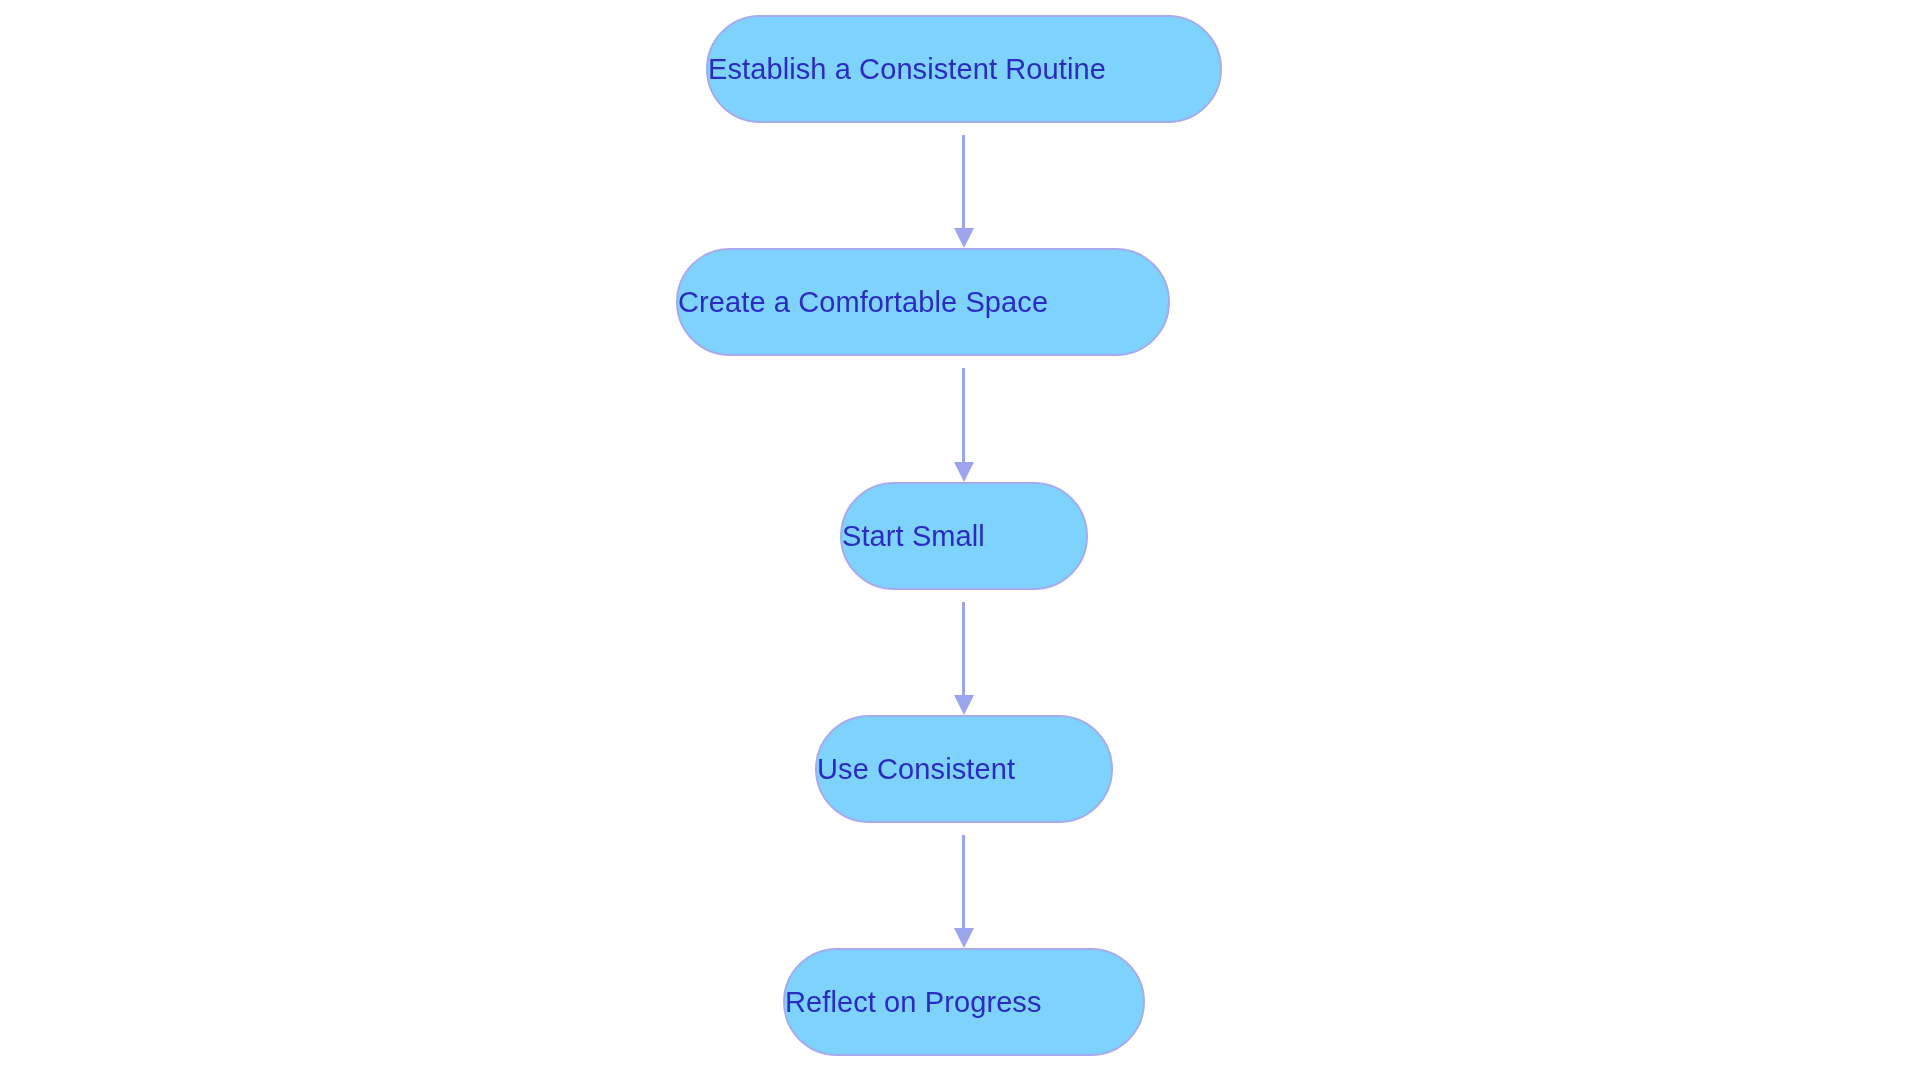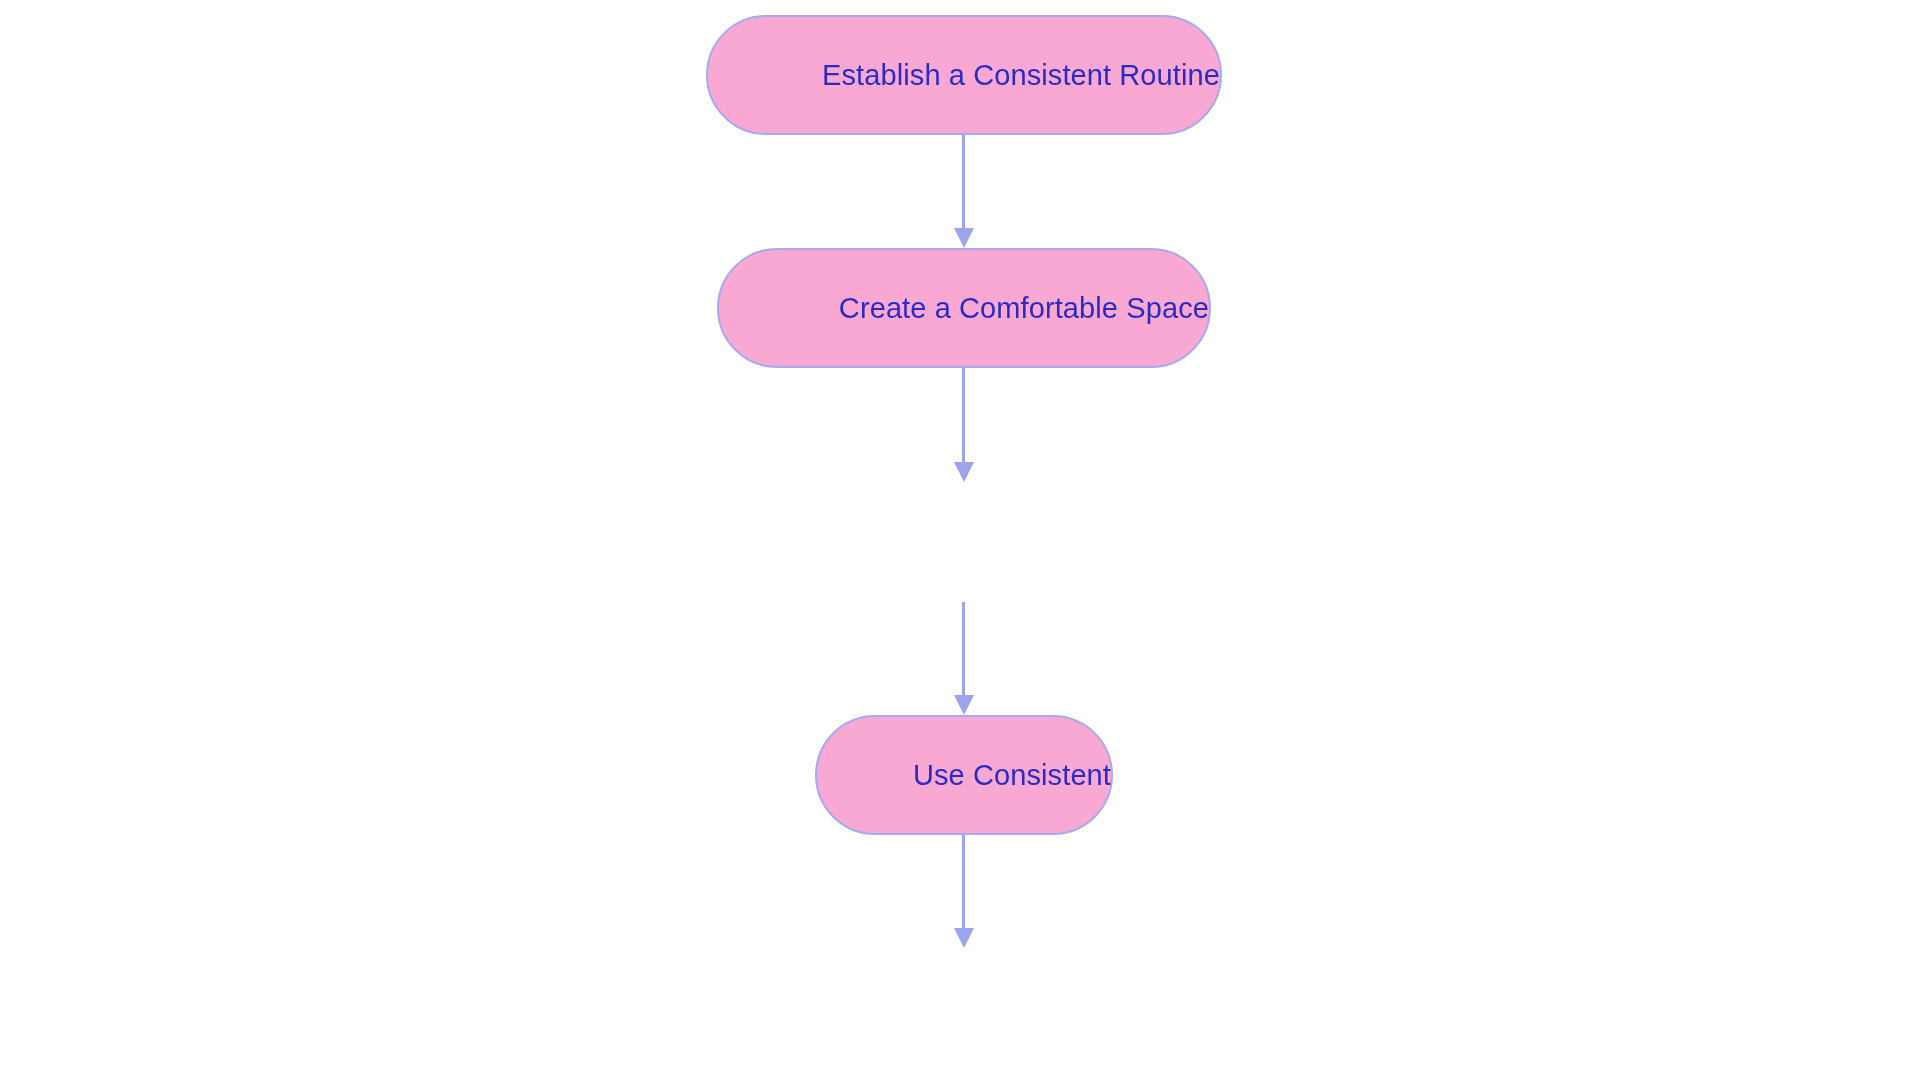--- a/index.html
+++ b/index.html
@@ -19,45 +19,45 @@
     position: relative;
     width: 1920px;
     height: 1083px;
     background: #ffffff;
   }
 
   
   .node {
     position: absolute;
     box-sizing: border-box;
-    height: 120px;
+    height: 108px;
     display: flex;
     align-items: center;
-    justify-content: flex-end;
-    background: #f9a8d4;
+    justify-content: flex-start;
+    background: #7dd3fc;
     border: 2px solid #a5abee;
     border-radius: 60px;
     z-index: 2;
   }
 
   .node-label {
     font-family: "Liberation Sans", sans-serif;
     font-size: 29px;
     font-weight: 400;
     color: #2b2bc4;
     letter-spacing: 0.1px;
     white-space: nowrap;
     line-height: 1;
     text-align: center;
     user-select: none;
   }
 
   
   #node-0 { left: 706px;  top: 15px;   width: 516px; }
-  #node-1 { left: 717px;  top: 248px;  width: 494px; }
+  #node-1 { left: 676px;  top: 248px;  width: 494px; }
   #node-2 { left: 840px;  top: 482px;  width: 248px; }
   #node-3 { left: 815px;  top: 715px;  width: 298px; }
   #node-4 { left: 783px;  top: 948px;  width: 362px; }
 
   
   .connector {
     position: absolute;
     z-index: 1;
     pointer-events: none;
   }
@@ -110,29 +110,35 @@
 
   <div class="node" id="node-1">
     <span class="node-label">Create a Comfortable Space</span>
   </div>
 
   <div class="connector" id="connector-1">
     <div class="connector-line"></div>
     <div class="connector-head"></div>
   </div>
 
+  <div class="node" id="node-2">
+    <span class="node-label">Start Small</span>
+  </div>
 
   <div class="connector" id="connector-2">
     <div class="connector-line"></div>
     <div class="connector-head"></div>
   </div>
 
   <div class="node" id="node-3">
     <span class="node-label">Use Consistent</span>
   </div>
 
   <div class="connector" id="connector-3">
     <div class="connector-line"></div>
     <div class="connector-head"></div>
   </div>
 
+  <div class="node" id="node-4">
+    <span class="node-label">Reflect on Progress</span>
+  </div>
 
 </div>
 
 </body></html>

